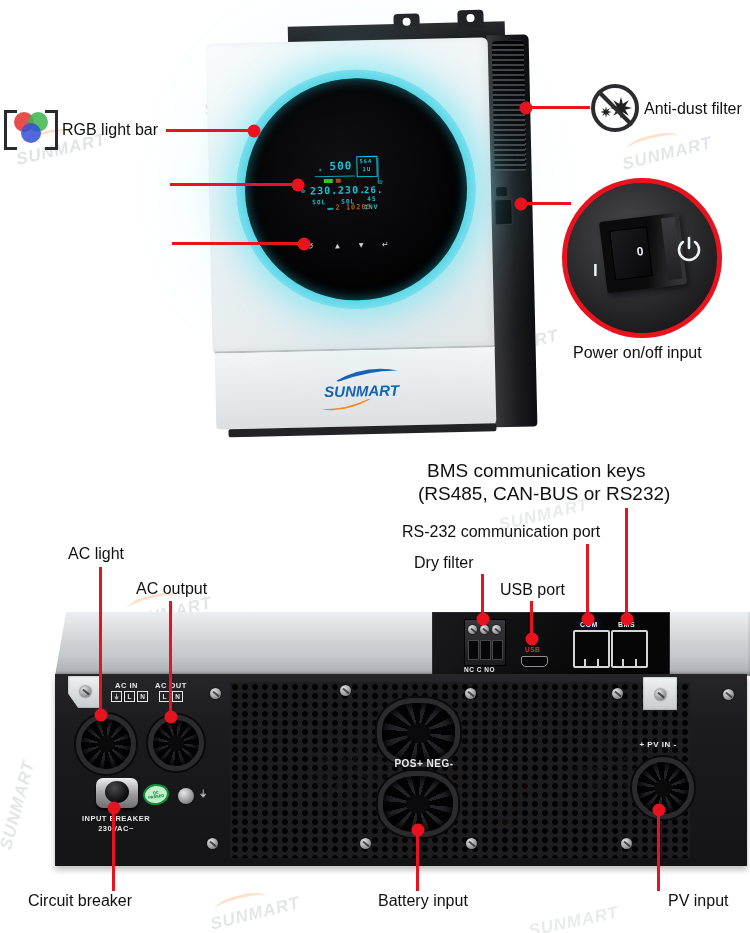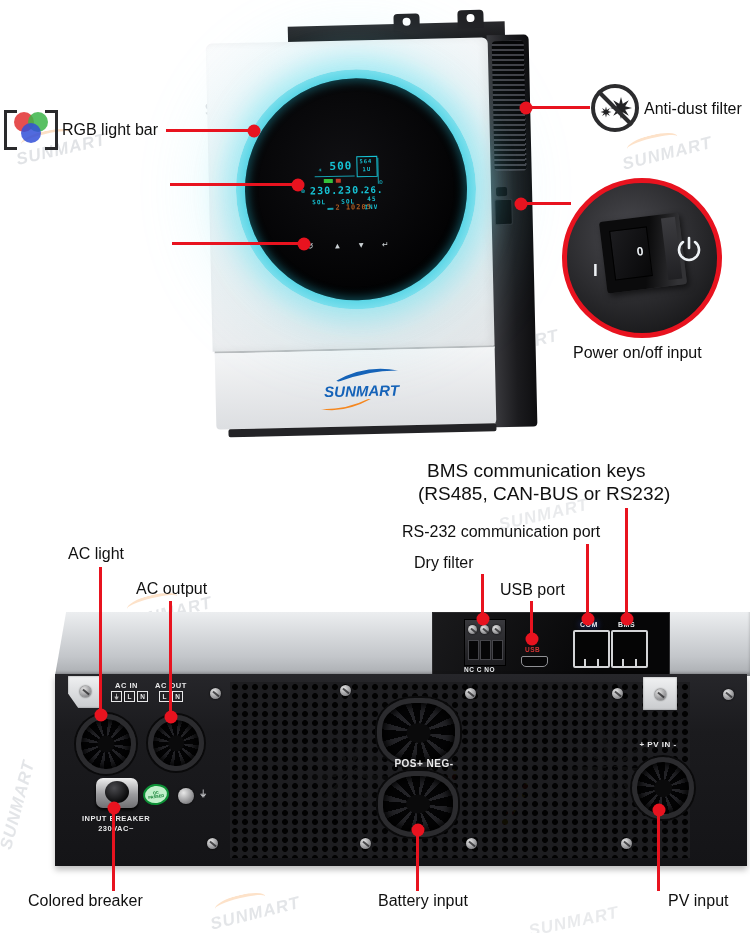--- a/index.html
+++ b/index.html
@@ -355,21 +355,21 @@
   <div class="lbl" style="left:68px;top:544px;">AC light</div>
   <div class="vline" style="left:99px;top:567px;height:143px;"></div>
   <div class="dot" style="left:101px;top:715px;"></div>
 
   <div class="lbl" style="left:136px;top:579px;">AC output</div>
   <div class="vline" style="left:169px;top:601px;height:112px;"></div>
   <div class="dot" style="left:171px;top:717px;"></div>
 
   <div class="dot" style="left:114px;top:808px;"></div>
   <div class="vline" style="left:112px;top:811px;height:80px;"></div>
-  <div class="lbl" style="left:28px;top:891px;">Colored breaker</div>
+  <div class="lbl" style="left:28px;top:891px;">Circuit breaker</div>
 
   <div class="dot" style="left:418px;top:830px;"></div>
   <div class="vline" style="left:416px;top:833px;height:58px;"></div>
   <div class="lbl" style="left:378px;top:891px;">Battery input</div>
 
   <div class="dot" style="left:659px;top:810px;"></div>
   <div class="vline" style="left:657px;top:813px;height:78px;"></div>
   <div class="lbl" style="left:668px;top:891px;">PV input</div>
 
 </div>

